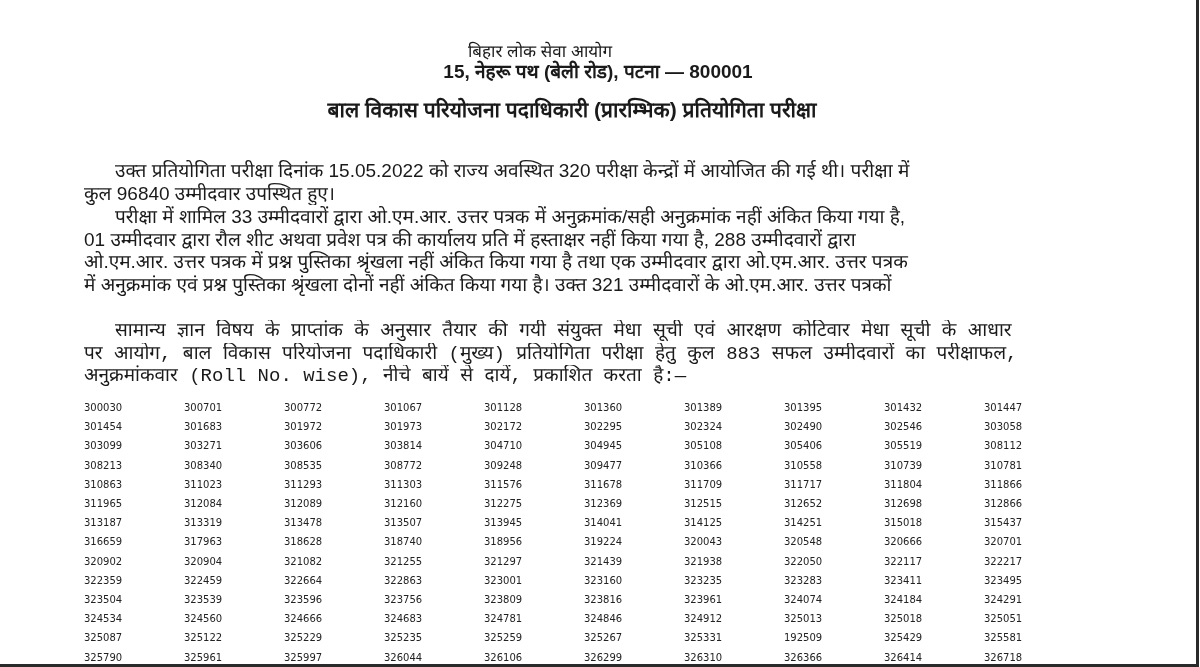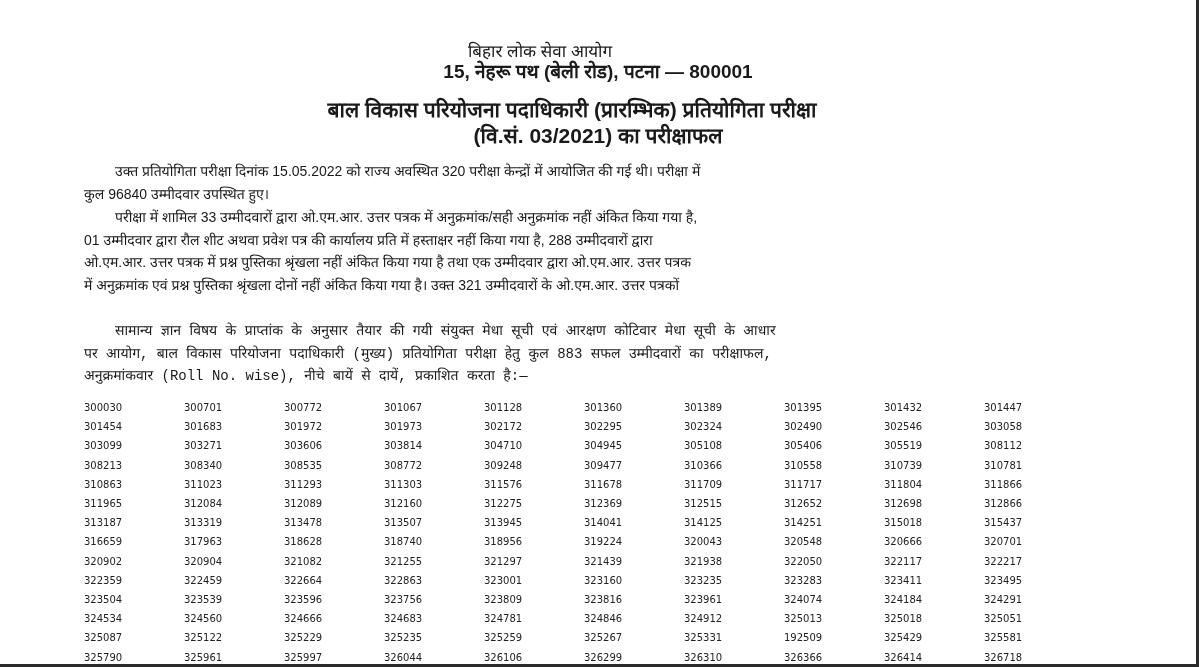--- a/index.html
+++ b/index.html
@@ -58,21 +58,21 @@
       left: 0; width: 1196px;
       text-align: center;
       font-size: 21px;
       font-weight: bold;
       line-height: 26px;
     }
     .para {
       position: absolute;
       left: 84px;
       width: 985px;
-      font-size: 14px;
+      font-size: 19px;
       line-height: 22.5px;
       text-align: justify;
       text-align-last: left;
     }
     .para .line {
       display: block;
       white-space: nowrap;
       overflow: hidden;
     }
     .para .indent {
@@ -102,21 +102,20 @@
   </style>
 </head>
 <body>
 
 <div class="page">
 
   <div class="org-name">बिहार लोक सेवा आयोग</div>
   <div class="org-address">15, नेहरू पथ (बेली रोड), पटना — 800001</div>
 
   <div class="title-line1">बाल विकास परियोजना पदाधिकारी (प्रारम्भिक) प्रतियोगिता परीक्षा</div>
-  <div class="title-line2">(वि.सं. 03/2021) का परीक्षाफल</div>
 
   <div class="para p1">
     <span class="line indent">उक्त प्रतियोगिता परीक्षा दिनांक 15.05.2022 को राज्य अवस्थित 320 परीक्षा केन्द्रों में आयोजित की गई थी। परीक्षा में</span>
     <span class="line">कुल 96840 उम्मीदवार उपस्थित हुए।</span>
   </div>
 
   <div class="para p2">
     <span class="line indent">परीक्षा में शामिल 33 उम्मीदवारों द्वारा ओ.एम.आर. उत्तर पत्रक में अनुक्रमांक/सही अनुक्रमांक नहीं अंकित किया गया है,</span>
     <span class="line">01 उम्मीदवार द्वारा रौल शीट अथवा प्रवेश पत्र की कार्यालय प्रति में हस्ताक्षर नहीं किया गया है, 288 उम्मीदवारों द्वारा</span>
     <span class="line">ओ.एम.आर. उत्तर पत्रक में प्रश्न पुस्तिका श्रृंखला नहीं अंकित किया गया है तथा एक उम्मीदवार द्वारा ओ.एम.आर. उत्तर पत्रक</span>

